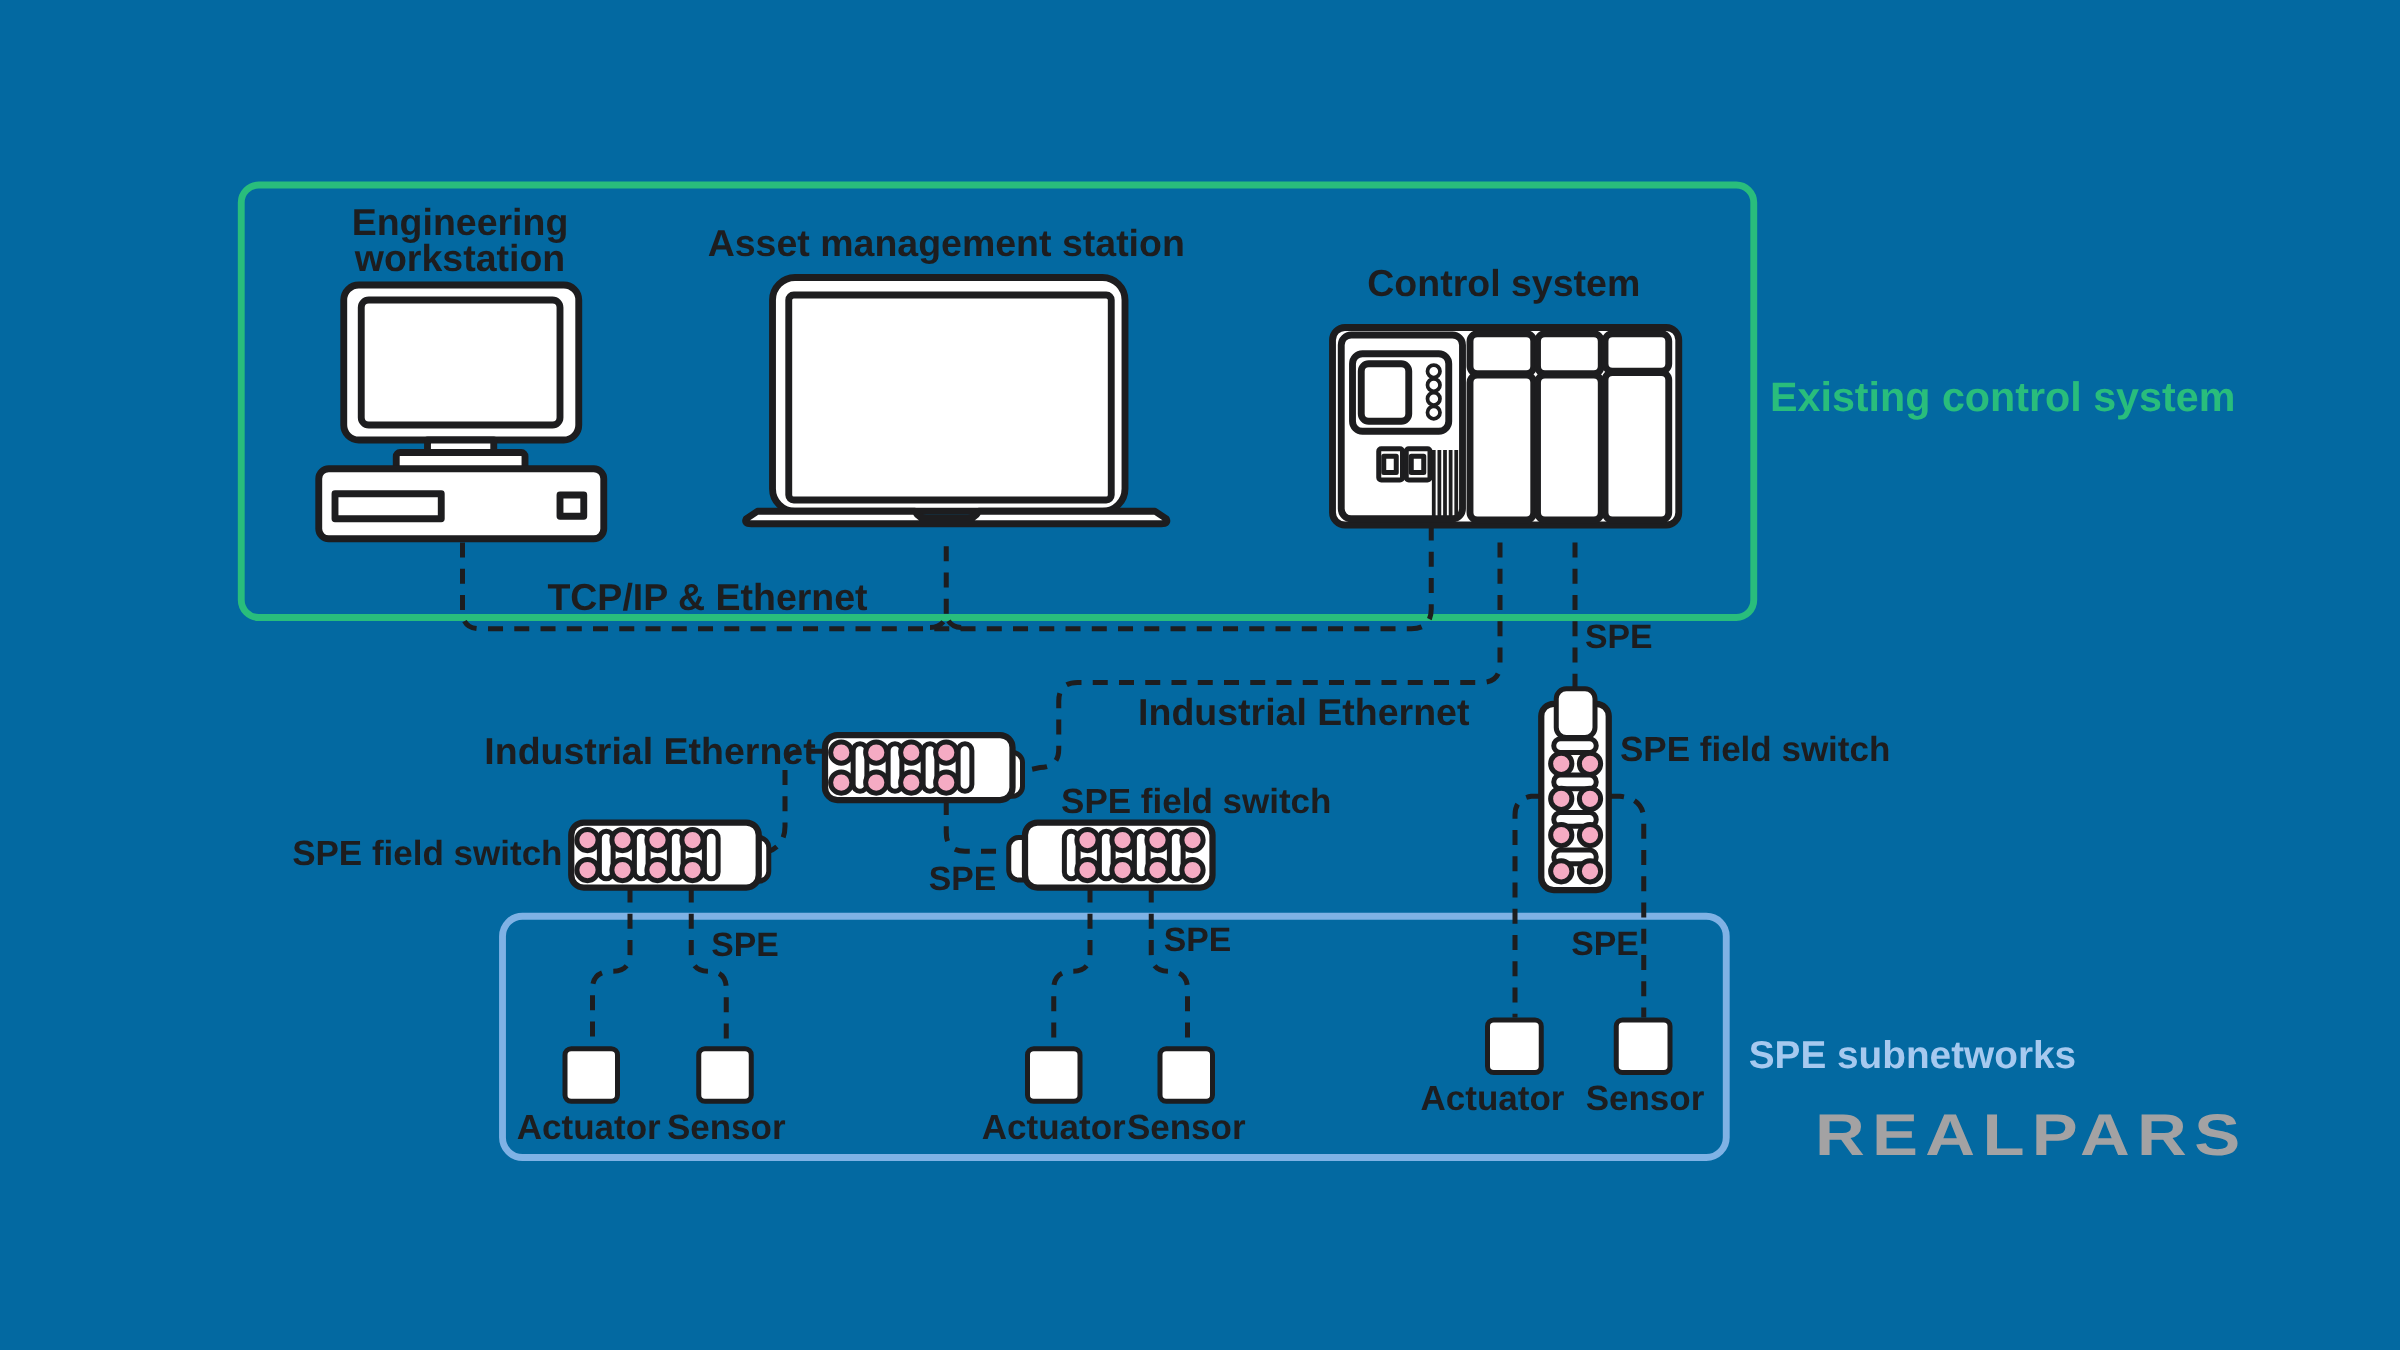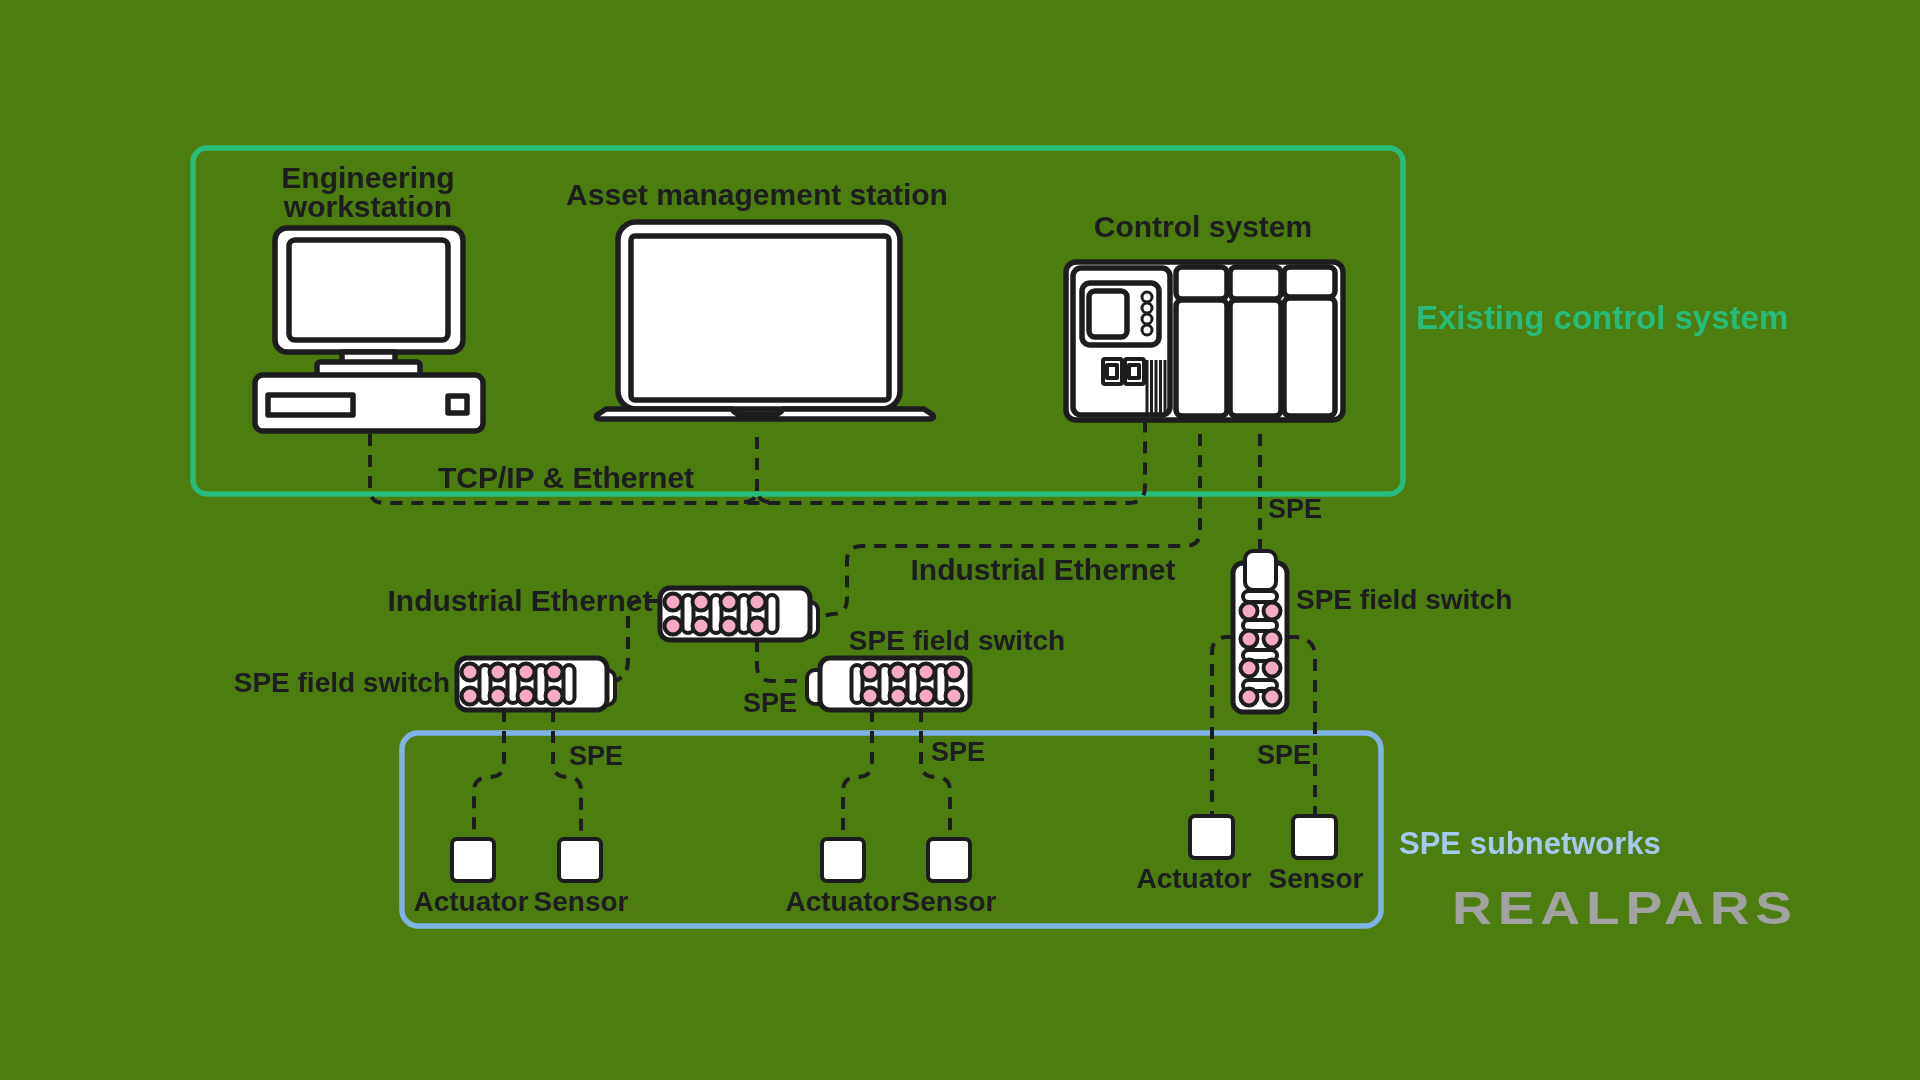--- a/index.html
+++ b/index.html
@@ -1,16 +1,16 @@
 <!DOCTYPE html>
 <html><head>
 <meta charset="utf-8">
 <style>
   html,body{margin:0;padding:0;background:#f3f2f0;}
-  .stage{position:relative;width:1920px;height:1080px;background:#4d7c0f;overflow:hidden;
+  .stage{position:relative;width:1920px;height:1080px;background:#0369a1;overflow:hidden;
          font-family:"Liberation Sans",sans-serif;}
   svg{position:absolute;left:0;top:0;}
   text{font-family:"Liberation Sans",sans-serif;font-weight:700;fill:#1d1d1f;}
   .t30{font-size:30px;}
   .t28{font-size:28px;}
   .t27{font-size:27px;}
   .t33{font-size:33px;fill:#29bd7c;}
   .t31{font-size:31px;fill:#a6c9ef;}
   .logo{font-size:47px;fill:#a3a2a3;letter-spacing:5px;}
   .ic{fill:#ffffff;stroke:#1d1d1f;stroke-width:5.5;stroke-linejoin:round;}

